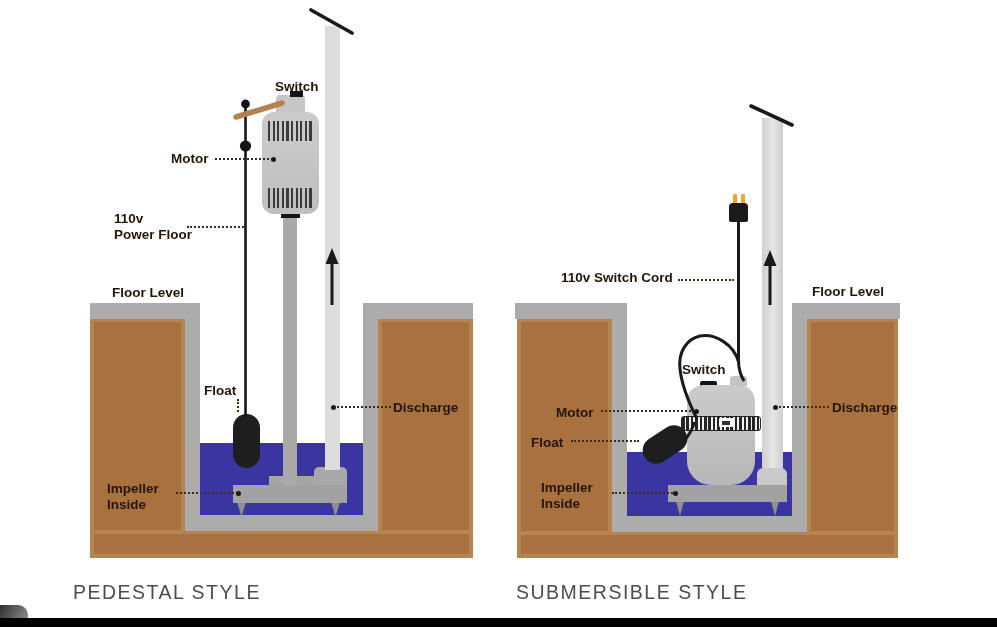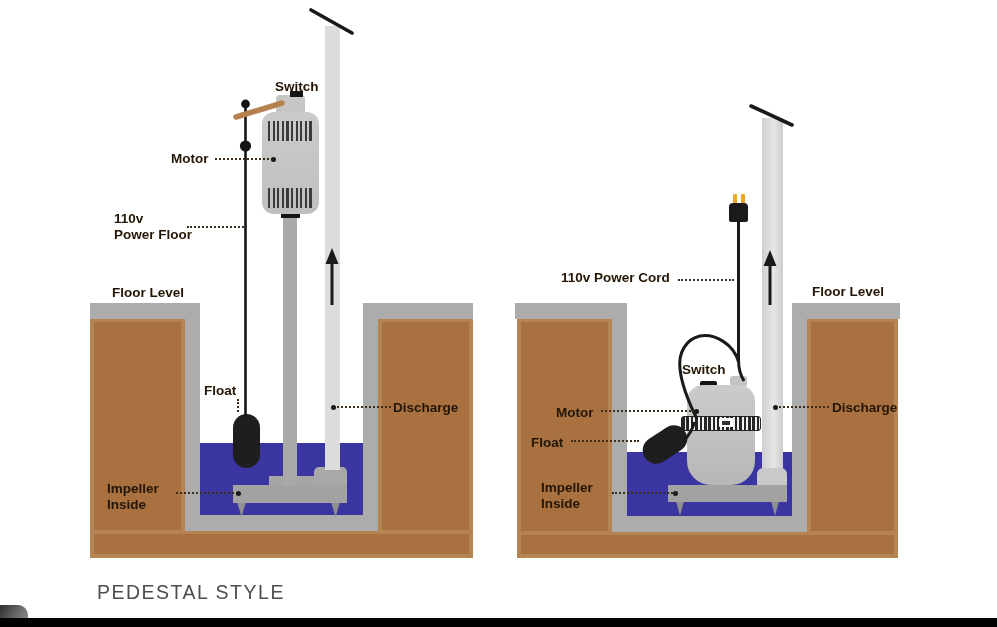--- a/index.html
+++ b/index.html
@@ -156,37 +156,38 @@
   <div class="leader-v" style="left:237px;top:399px;height:13px;"></div>
   <div class="leader" style="left:333px;top:406px;width:58px;"></div>
   <div class="dot" style="left:331px;top:405px;"></div>
   <div class="lbl" style="left:393px;top:400px;">Discharge</div>
   <div class="lbl" style="left:107px;top:481px;">
     <div>Impeller</div>
     <div>Inside</div>
   </div>
   <div class="leader" style="left:176px;top:492px;width:62px;"></div>
   <div class="dot" style="left:236px;top:491px;"></div>
-  <div class="title" style="left:97px;top:581px;">PEDESTAL STYLE</div>
+  <div class="title" style="left:73px;top:581px;">PEDESTAL STYLE</div>
 
-  <div class="lbl" style="left:561px;top:270px;">110v Power Cord</div>
+  <div class="lbl" style="left:561px;top:270px;">110v Switch Cord</div>
   <div class="leader" style="left:678px;top:279px;width:56px;"></div>
   <div class="lbl" style="left:812px;top:284px;">Floor Level</div>
   <div class="lbl" style="left:682px;top:362px;">Switch</div>
   <div class="lbl" style="left:556px;top:405px;">Motor</div>
   <div class="leader" style="left:601px;top:410px;width:94px;"></div>
   <div class="dot" style="left:694px;top:409px;"></div>
   <div class="lbl" style="left:531px;top:435px;">Float</div>
   <div class="leader" style="left:571px;top:440px;width:68px;"></div>
   <div class="leader" style="left:775px;top:406px;width:54px;"></div>
   <div class="dot" style="left:773px;top:405px;"></div>
   <div class="lbl" style="left:832px;top:400px;">Discharge</div>
   <div class="lbl" style="left:541px;top:480px;">
     <div>Impeller</div>
     <div>Inside</div>
   </div>
   <div class="leader" style="left:612px;top:492px;width:64px;"></div>
   <div class="dot" style="left:673px;top:491px;"></div>
+  <div class="title" style="left:516px;top:581px;">SUBMERSIBLE STYLE</div>
 
   <div class="abs corner-tab" style="left:0;top:605px;width:28px;height:14px;"></div>
   <div class="abs bottom-bar" style="left:0;top:618px;width:997px;height:9px;"></div>
 
 </div>
 
 </body></html>

